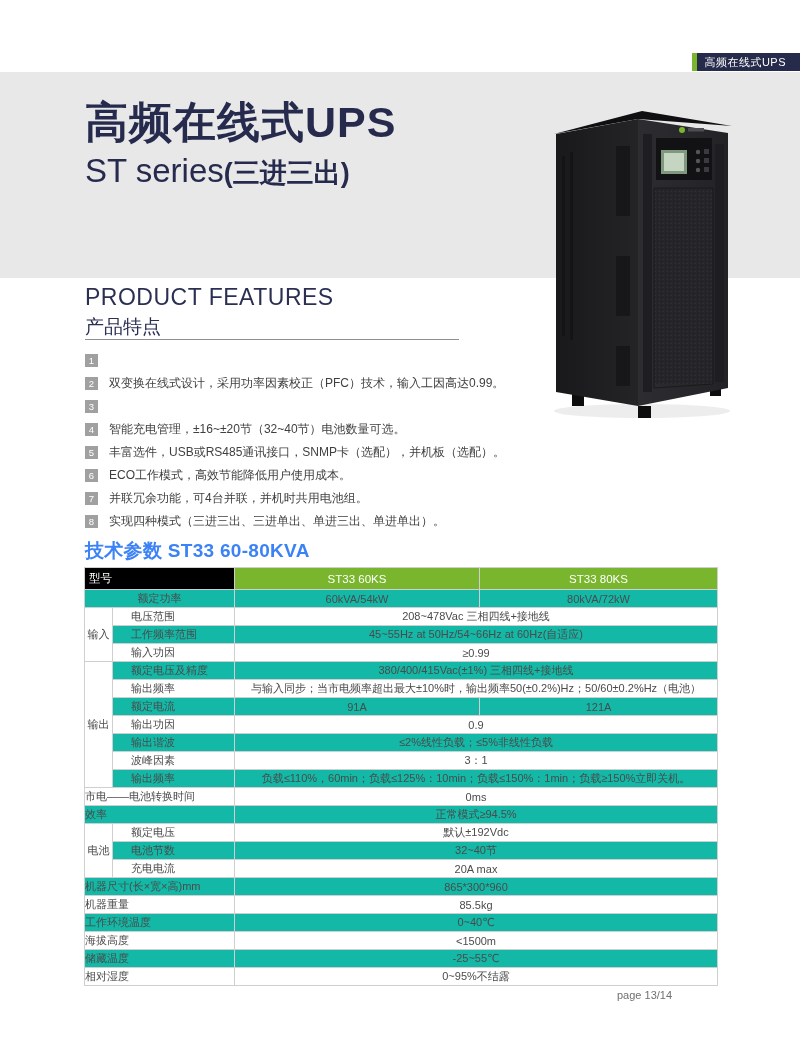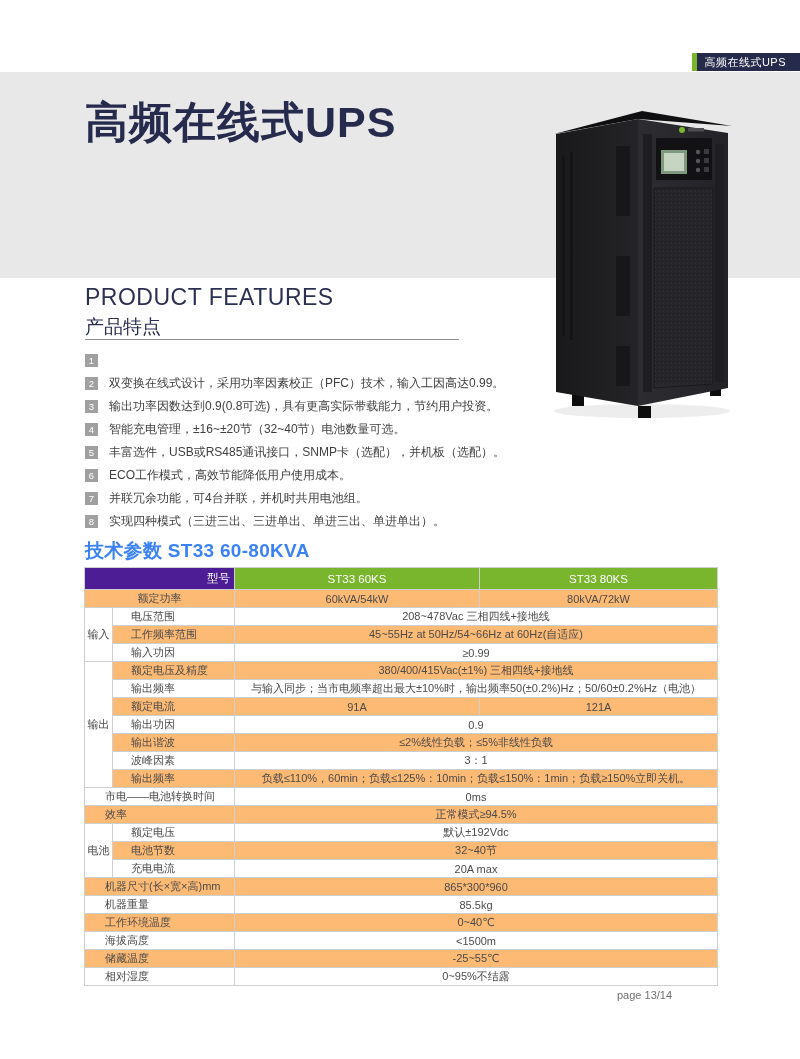--- a/index.html
+++ b/index.html
@@ -51,49 +51,50 @@
   .spec-table{
     position:absolute;left:84px;top:567px;width:633px;
     border-collapse:collapse;table-layout:fixed;
     font-size:11px;color:#4b4b4b;
   }
   .spec-table td,.spec-table th{
     border:1px solid #cfcfcf;height:17px;padding:0 4px;
     font-weight:normal;overflow:hidden;white-space:nowrap;
   }
   .spec-table th.model{
-    background:#4c1d95;color:#ffffff;height:21px;text-align:right;font-size:11.5px;
+    background:#000000;color:#ffffff;height:21px;text-align:left;font-size:11.5px;
   }
   .spec-table th.model-col{
     background:#79b62e;color:#ffffff;height:21px;text-align:center;font-size:11.5px;
   }
   .spec-table td.group{background:#ffffff;text-align:center;padding:0 2px;}
   .spec-table td.label{text-align:left;padding-left:18px;}
-  .spec-table td.label.span{padding-left:20px;}
+  .spec-table td.label.span{padding-left:0;}
   .spec-table td.label.center{text-align:center;padding-left:4px;}
   .spec-table td.val{text-align:center;}
-  .spec-table tr.shade td{background:#fdba74;}
+  .spec-table tr.shade td{background:#14b8a6;}
   .spec-table tr.shade td.group{background:#ffffff;}
   .page-number{
     position:absolute;top:989px;left:617px;width:123px;
     text-align:left;font-size:11px;color:#707070;
   }
 </style>
 </head>
 <body>
 
 <div class="hero-band"></div>
 
 <div class="corner-tab">
   <div class="accent"></div>
   <div class="tab-body">高频在线式UPS</div>
 </div>
 
 <div class="hero-text">
   <div class="hero-title">高频在线式UPS</div>
+  <div class="hero-sub"><span>ST series</span><span class="cn">(三进三出)</span></div>
 </div>
 
 <div class="tower">
   <svg width="192" height="316" viewBox="0 0 192 316">
     <defs>
       <linearGradient id="sideG" x1="0" y1="0" x2="1" y2="0">
         <stop offset="0" stop-color="#19191b"></stop>
           <stop offset="1" stop-color="#242427"></stop>
       </linearGradient>
       <linearGradient id="frontG" x1="0" y1="0" x2="1" y2="0">
@@ -152,21 +153,20 @@
 <div class="feature-list">
     <div class="feature-item">
       <span class="feature-badge">1</span>
     </div>
     <div class="feature-item">
       <span class="feature-badge">2</span>
       <span class="feature-text">双变换在线式设计，采用功率因素校正（PFC）技术，输入工因高达0.99。</span>
     </div>
     <div class="feature-item">
       <span class="feature-badge">3</span>
-      <span class="feature-text">输出功率因数达到0.9(0.8可选)，具有更高实际带载能力，节约用户投资。</span>
     </div>
     <div class="feature-item">
       <span class="feature-badge">4</span>
       <span class="feature-text">智能充电管理，±16~±20节（32~40节）电池数量可选。</span>
     </div>
     <div class="feature-item">
       <span class="feature-badge">5</span>
       <span class="feature-text">丰富选件，USB或RS485通讯接口，SNMP卡（选配），并机板（选配）。</span>
     </div>
     <div class="feature-item">

